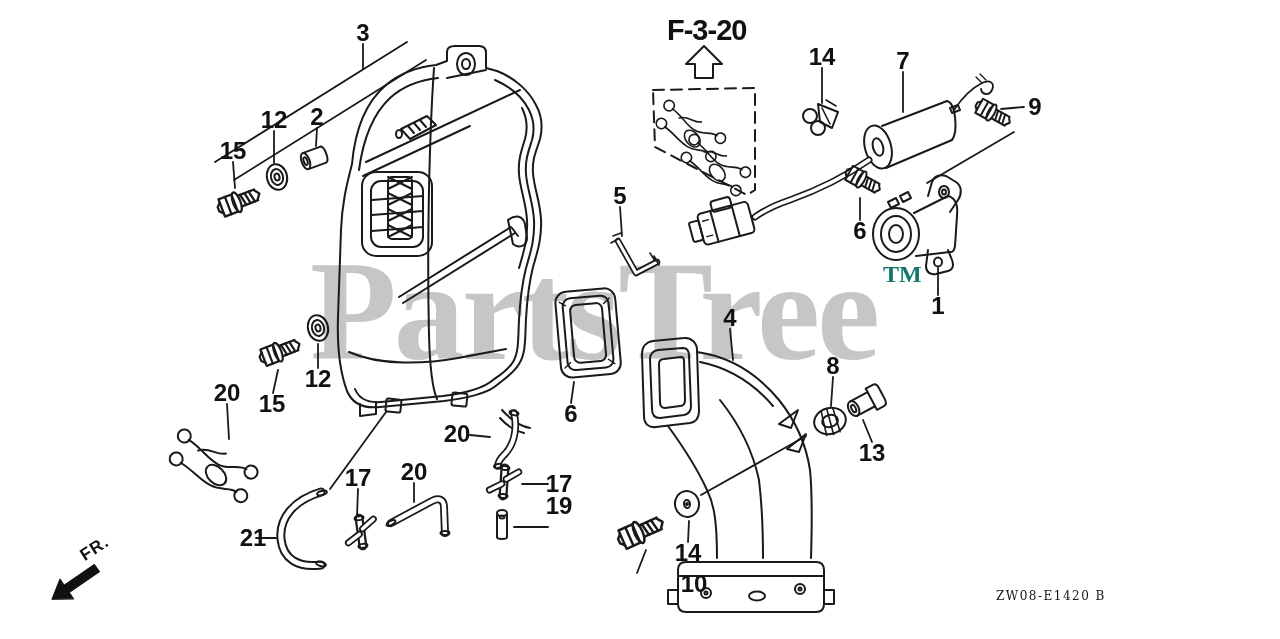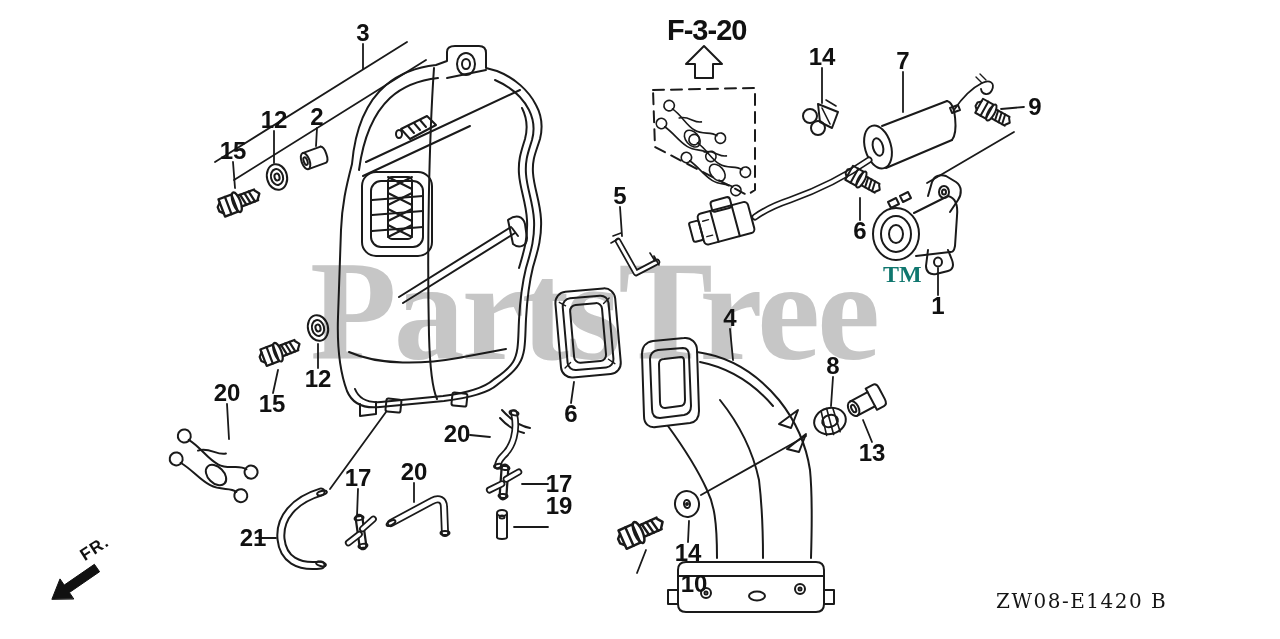--- a/index.html
+++ b/index.html
@@ -8,21 +8,21 @@
   .watermark{position:absolute;left:310px;top:240px;line-height:1;white-space:nowrap;
              font-family:"Liberation Serif",serif;font-weight:bold;font-size:142px;
              letter-spacing:-3px;color:#c6c6c6;user-select:none;}
   .watermark .tm{font-size:24px;letter-spacing:0;vertical-align:top;position:relative;top:22px;left:6px;color:#0f766e;}
   svg.art{position:absolute;left:0;top:0;}
   .figref{position:absolute;left:667px;top:14px;font-weight:bold;font-size:29px;
           letter-spacing:-1px;color:#111;}
   .fr{position:absolute;left:82px;top:547px;font-weight:bold;font-size:17px;color:#111;
       transform:rotate(-33deg);transform-origin:0 50%;letter-spacing:1px;}
   .code{position:absolute;left:996px;top:589px;font-family:"DejaVu Serif",serif;
-        font-size:20px;letter-spacing:1.5px;color:#151515;}
+        font-size:12px;letter-spacing:1.5px;color:#151515;}
   .callout{position:absolute;transform:translate(-50%,-50%);font-weight:bold;font-size:24px;
            color:#111;cursor:pointer;line-height:1;}
 </style>
 </head>
 <body>
 
 <div class="stage">
 
   <div class="watermark"><span>PartsTree</span><span class="tm">TM</span></div>
 

